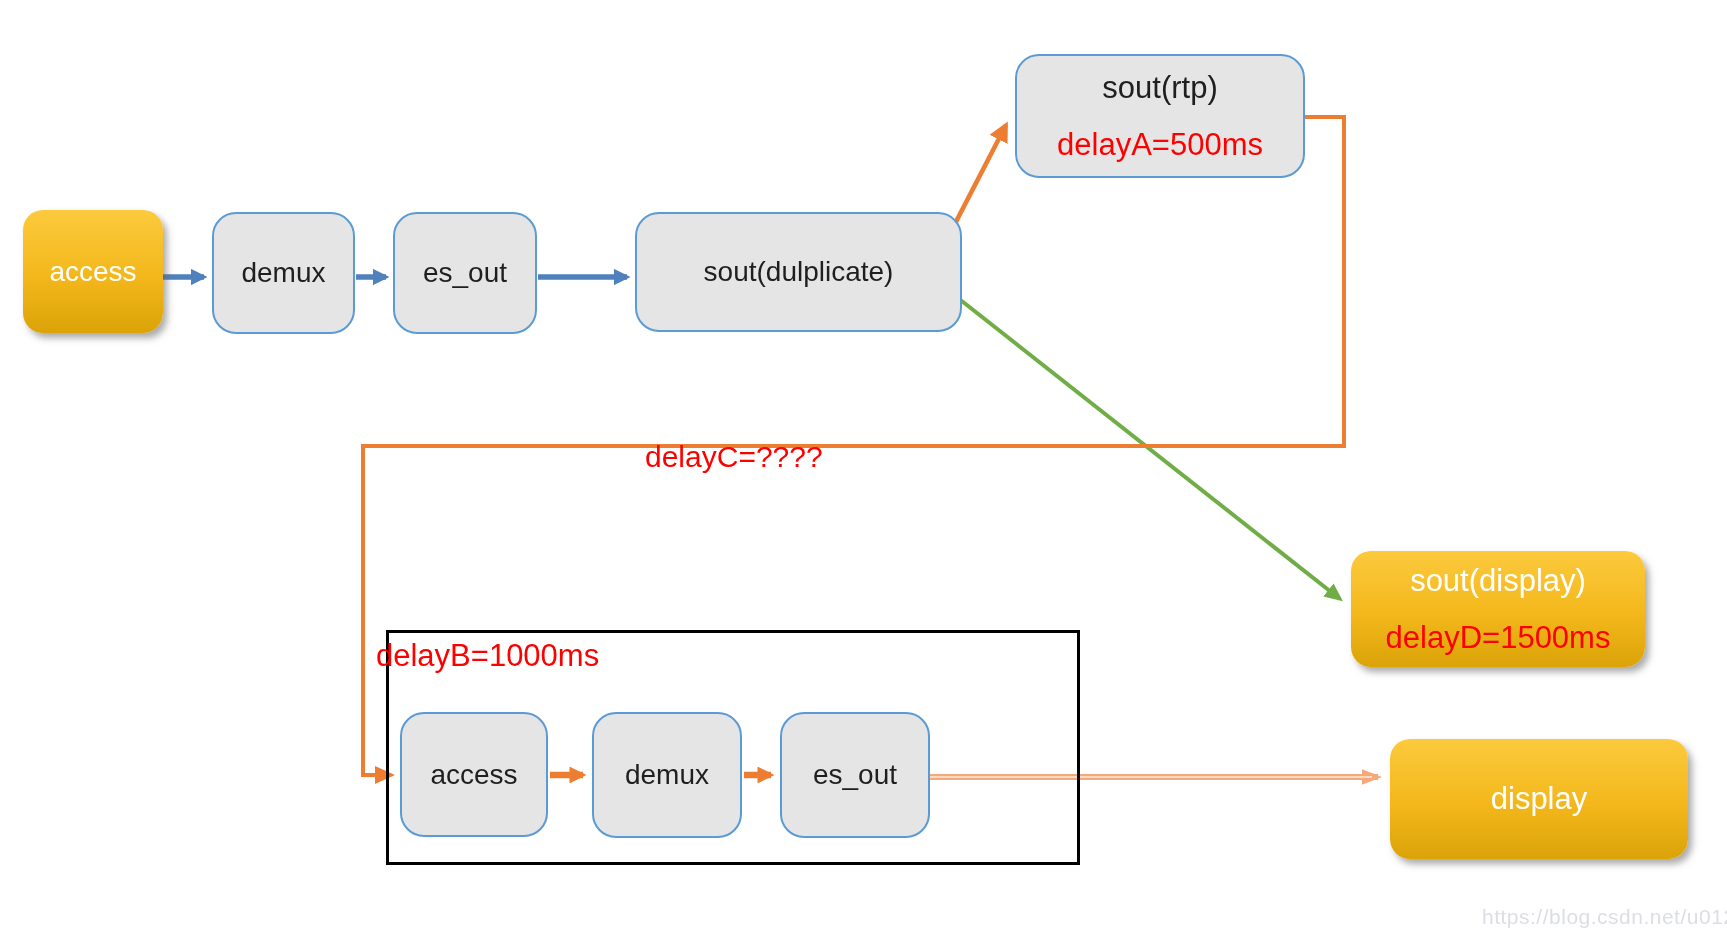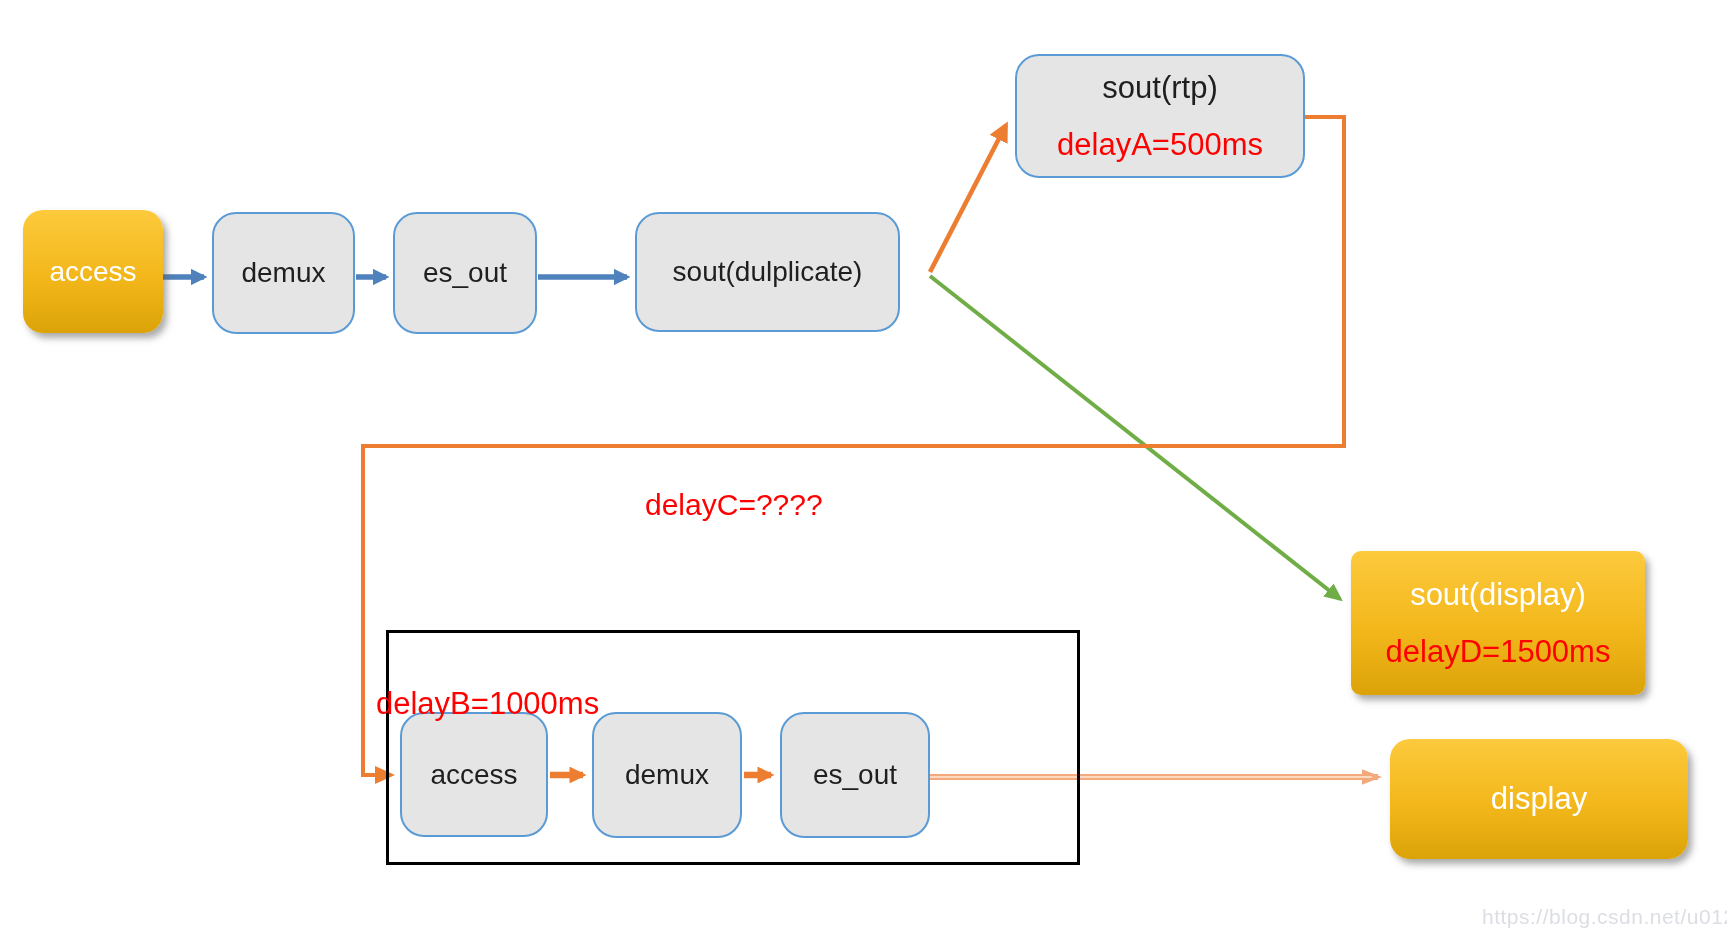--- a/index.html
+++ b/index.html
@@ -45,21 +45,21 @@
   }
   .node .title { font-size:28px; }
   .node.two-line .title { font-size:31px; }
   .node .delay { font-size:31px; color:var(--delay-red,#ff0000); margin-top:20px; }
 
   .group-box {
     position:absolute; box-sizing:border-box;
     border:3px solid var(--group-border,#000000);
     background:transparent;
   }
-  .label-red { position:absolute; color:var(--delay-red,#ff0000); white-space:nowrap;margin-top:48px; }
+  .label-red { position:absolute; color:var(--delay-red,#ff0000); white-space:nowrap; }
   .label-delay-b { left:376px; top:638px; font-size:31px;text-align:center; }
   .label-delay-c { left:645px; top:440px; font-size:30px; }
 
   .watermark {
     position:absolute; left:1482px; top:905px;
     font-size:21px; letter-spacing:0.5px;
     color:var(--watermark-gray,#dcdee4);
     white-space:nowrap;
   }
 </style>
@@ -113,30 +113,30 @@
   </div>
 
   <div class="node white" style="left:212px; top:212px; width:143px; height:122px;">
     <span class="title">demux</span>
   </div>
 
   <div class="node white" style="left:393px; top:212px; width:144px; height:122px;">
     <span class="title">es_out</span>
   </div>
 
-  <div class="node white" style="left:635px; top:212px; width:265px; height:120px;">
+  <div class="node white" style="left:635px; top:212px; width:327px; height:120px;">
     <span class="title">sout(dulplicate)</span>
   </div>
 
   <div class="node white two-line" style="left:1015px; top:54px; width:290px; height:124px;">
     <span class="title">sout(rtp)</span>
     <span class="delay">delayA=500ms</span>
   </div>
 
-  <div class="node gold two-line" style="left:1351px; top:551px; width:294px; height:144px;border-radius:10px;">
+  <div class="node gold two-line" style="left:1351px; top:551px; width:294px; height:116px;">
     <span class="title">sout(display)</span>
     <span class="delay">delayD=1500ms</span>
   </div>
 
   <div class="node gold" style="left:1390px; top:713px; width:298px; height:120px;margin-top:26px;">
     <span class="title" style="font-size:31px;">display</span>
   </div>
 
   <div class="node white" style="left:400px; top:712px; width:148px; height:125px;">
     <span class="title">access</span>

